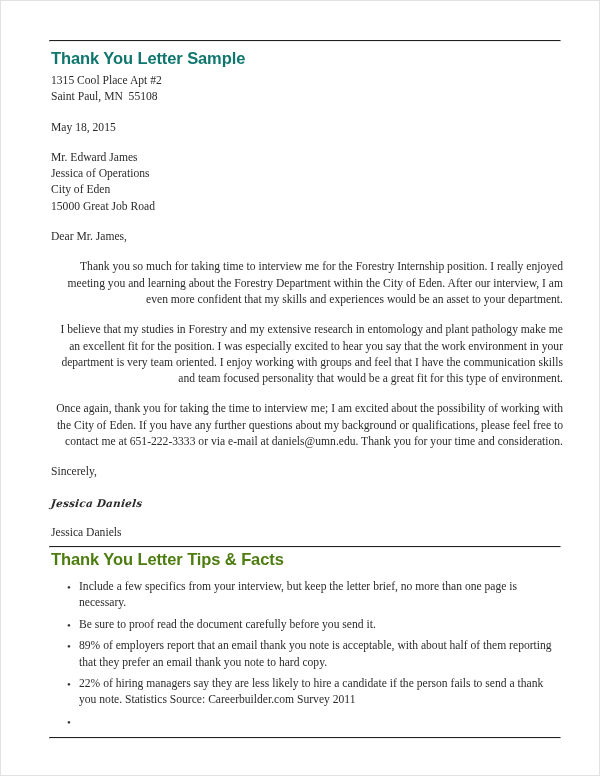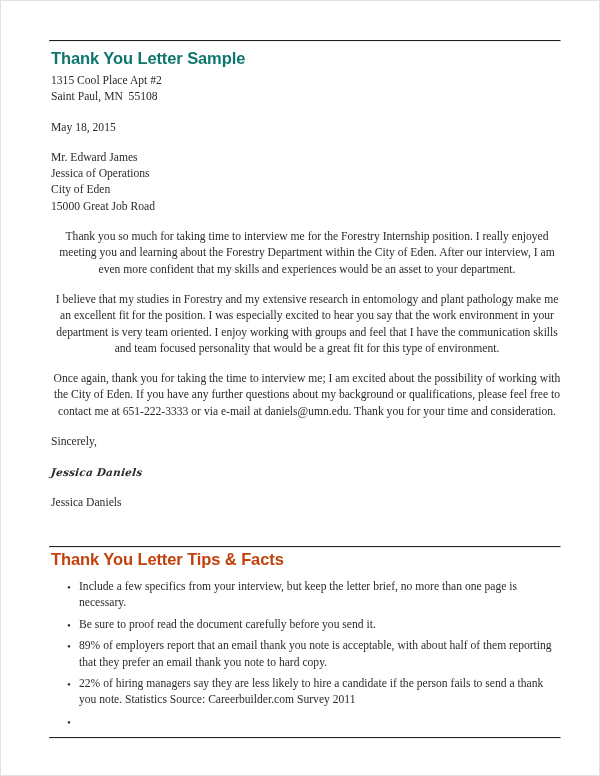--- a/index.html
+++ b/index.html
@@ -45,21 +45,21 @@
     margin: 0;
   }
   .section-title {
     position: absolute;
     left: 50px;
     top: 549px;
     font-family: "Liberation Sans", sans-serif;
     font-weight: bold;
     font-size: 16.5px;
     letter-spacing: -0.1px;
-    color: #c2410c;
+    color: #4d7c0f;
     margin: 0;
   }
 
   
   .letter {
     position: absolute;
     left: 50px;
     top: 72px;
     width: 512px;
     font-family: "Liberation Serif", serif;
@@ -69,21 +69,21 @@
   }
   .letter .blk {
     margin: 0 0 14px 0;
   }
   .letter .line {
     display: block;
     white-space: pre;
   }
   .letter p.para {
     margin: 0 0 14px 0;
-    text-align: center;
+    text-align: right;
   }
 
   .signature {
     font-family: "DejaVu Serif", serif;
     font-style: italic;
     font-weight: bold;
     font-size: 10.5px;
     letter-spacing: 0.2px;
     color: #2b2b2b;
     margin: 0 0 14px 0;
@@ -142,20 +142,23 @@
       <span class="line">May 18, 2015</span>
     </div>
 
     <div class="blk">
       <span class="line">Mr. Edward James</span>
       <span class="line">Jessica of Operations</span>
       <span class="line">City of Eden</span>
       <span class="line">15000 Great Job Road</span>
     </div>
 
+    <div class="blk">
+      <span class="line">Dear Mr. James,</span>
+    </div>
 
     <p class="para">Thank you so much for taking time to interview me for the Forestry Internship position.  I really enjoyed meeting you and learning about the Forestry Department within the City of Eden.  After our interview, I am even more confident that my skills and experiences would be an asset to your department.</p>
     <p class="para">I believe that my studies in Forestry and my extensive research in entomology and plant pathology make me an excellent fit for the position.  I was especially excited to hear you say that the work environment in your department is very team oriented.  I enjoy working with groups and feel that I have the communication skills and team focused personality that would be a great fit for this type of environment.</p>
     <p class="para">Once again, thank you for taking the time to interview me; I am excited about the possibility of working with the City of Eden.  If you have any further questions about my background or qualifications, please feel free to contact me at 651-222-3333 or via e-mail at daniels@umn.edu.  Thank you for your time and consideration.</p>
 
     <div class="blk">
       <span class="line">Sincerely,</span>
     </div>
 
     <div>

